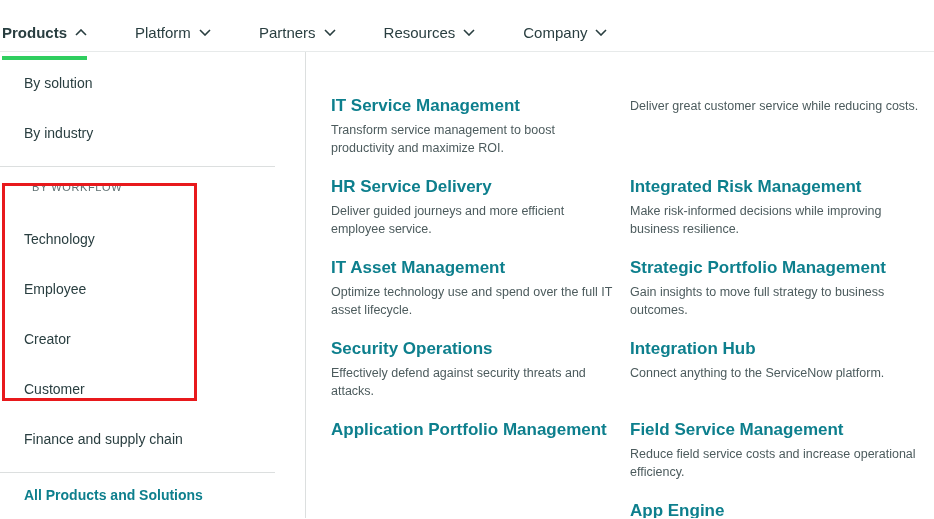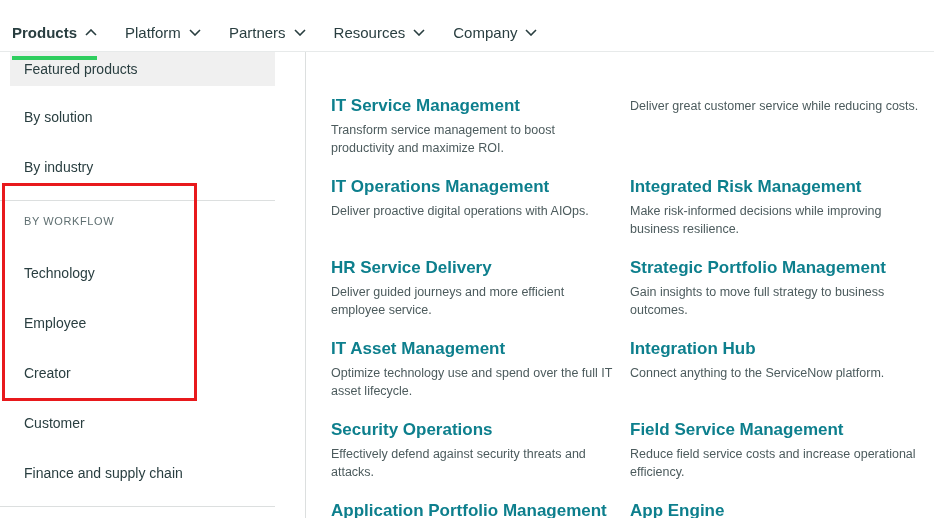--- a/index.html
+++ b/index.html
@@ -24,22 +24,22 @@
 
   
   header{
     height:52px;
     border-bottom:1px solid #e7eaea;
     background:#fff;
   }
   nav{
     display:flex;
     align-items:stretch;
-    gap:28px;
-    padding-left:12px;
+    gap:48px;
+    padding-left:2px;
     height:64px;
   }
   .nav-item{
     position:relative;
     display:flex;
     align-items:center;
     gap:8px;
     font-size:15px;
     font-weight:500;
     color:var(--text_dark);
@@ -84,21 +84,21 @@
     height:1px;
     background:var(--divider);
     margin:14px 0;
     width:275px;
   }
   .section-label{
     font-size:11px;
     line-height:13px;
     letter-spacing:.6px;
     color:var(--muted_label);
-    padding-left:24px;
+    padding-left:32px;
     margin:12px 0 14px 0;
   }
   .footer-link{
     display:block;
     margin-top:0;
     padding-left:24px;
     font-size:14px;
     font-weight:700;
     color:var(--link_teal);
     text-decoration:none;
@@ -189,45 +189,40 @@
             <path d="M1 1l5 5 5-5" fill="none" stroke="currentColor" stroke-width="1.6"></path>
           </svg>
       </span>
     </div>
   </nav>
 </header>
 
 <div class="layout">
 
   <aside>
-    <div class="side-item selected">Featured products</div>
     <div class="side-item">By solution</div>
     <div class="side-item">By industry</div>
     <div class="side-divider"></div>
     <div class="section-label">BY WORKFLOW</div>
     <div class="side-item">Technology</div>
     <div class="side-item">Employee</div>
     <div class="side-item">Creator</div>
     <div class="side-item">Customer</div>
     <div class="side-item">Finance and supply chain</div>
     <div class="side-divider"></div>
     <a class="footer-link">All Products and Solutions</a>
   </aside>
 
   <main>
     <div class="col">
       <div class="entry">
         <a class="entry-title">IT Service Management</a>
         <p class="entry-desc">Transform service management to boost productivity and maximize ROI.</p>
       </div>
       <div class="entry">
-        <a class="entry-title">IT Operations Management</a>
-        <p class="entry-desc">Deliver proactive digital operations with AIOps.</p>
-      </div>
-      <div class="entry">
         <a class="entry-title">HR Service Delivery</a>
         <p class="entry-desc">Deliver guided journeys and more efficient employee service.</p>
       </div>
       <div class="entry">
         <a class="entry-title">IT Asset Management</a>
         <p class="entry-desc">Optimize technology use and spend over the full IT asset lifecycle.</p>
       </div>
       <div class="entry">
         <a class="entry-title">Security Operations</a>
         <p class="entry-desc">Effectively defend against security threats and attacks.</p>

